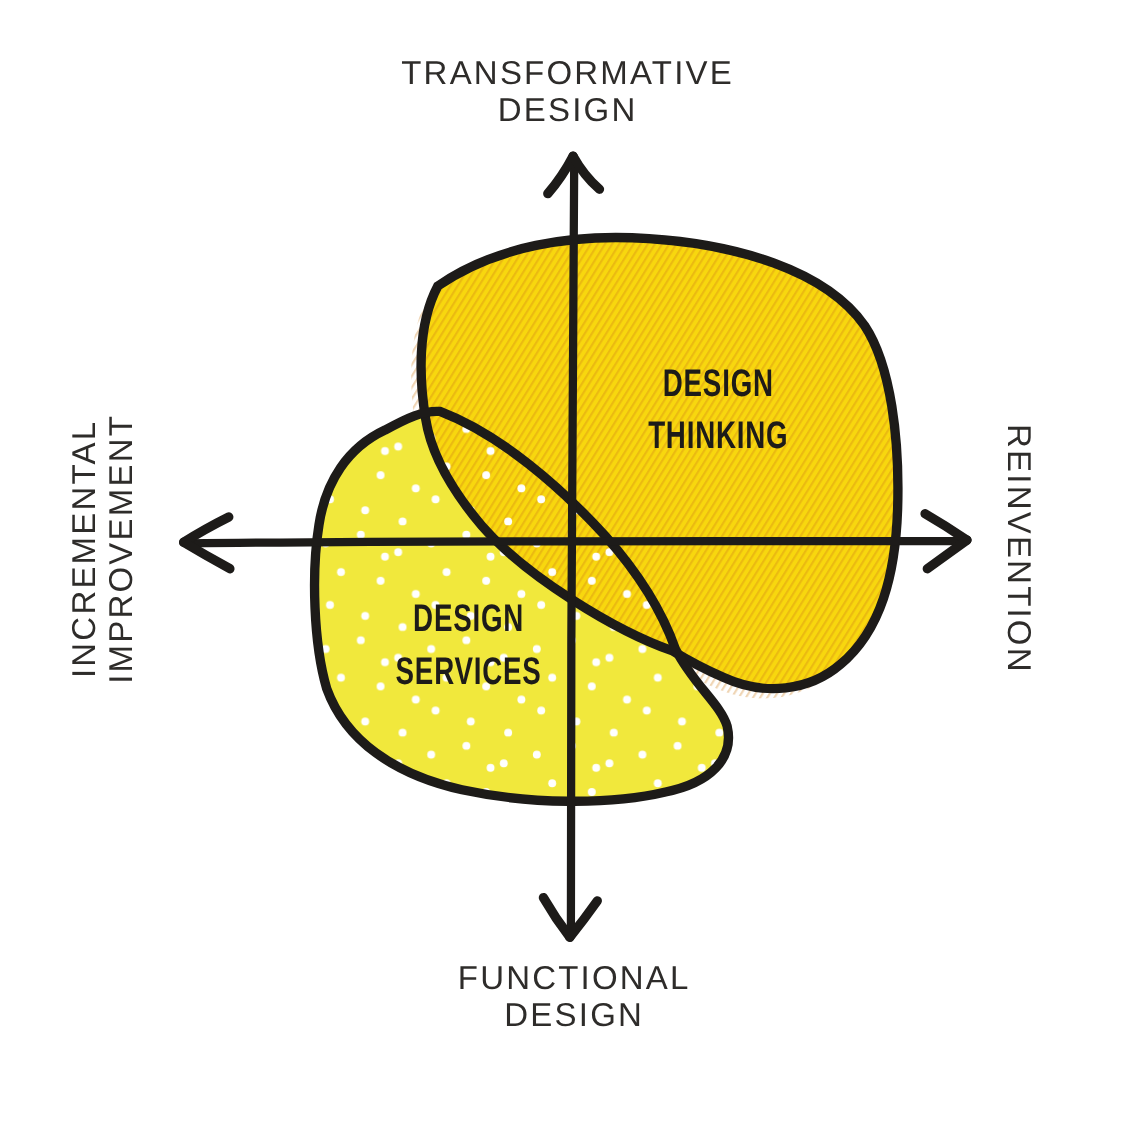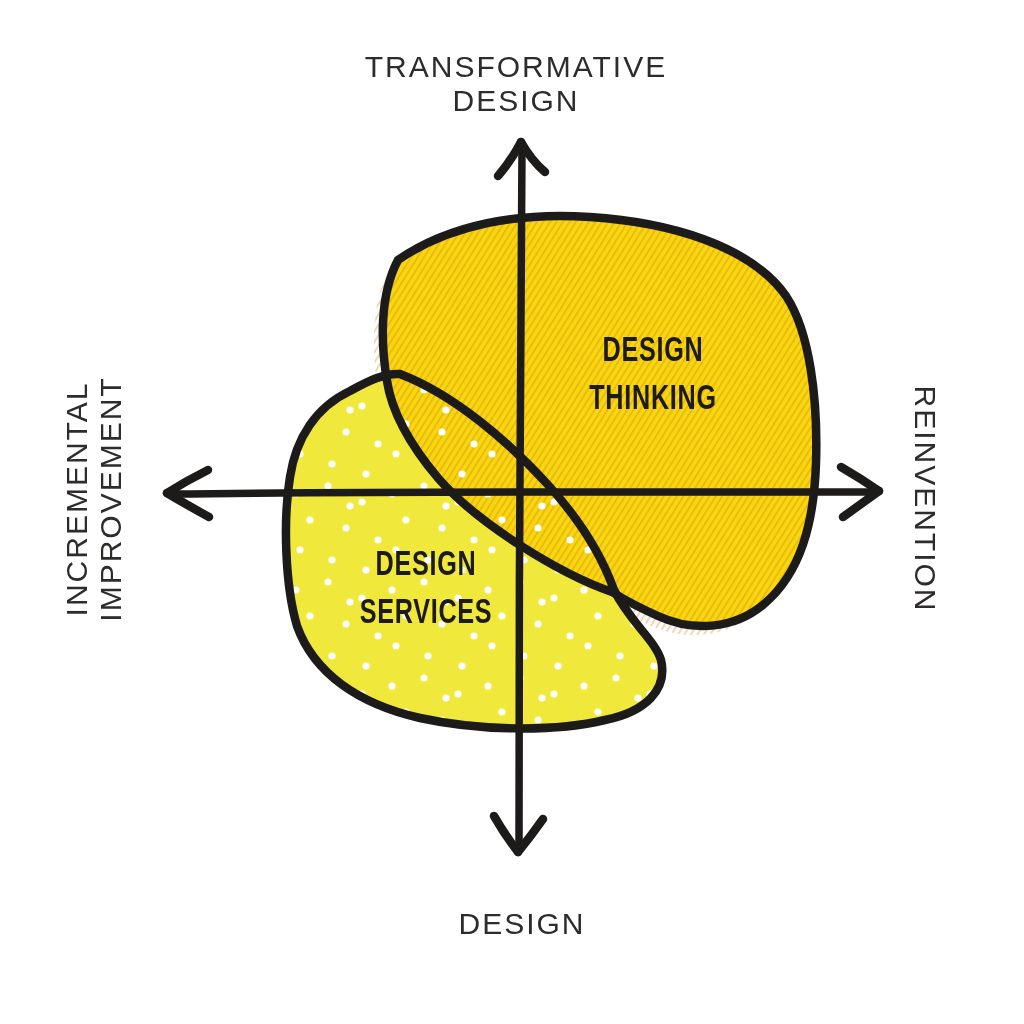--- a/index.html
+++ b/index.html
@@ -137,21 +137,21 @@
       </g>
     </g>
   </svg>
 
   <div class="axis-label axis-top">
     <span>TRANSFORMATIVE</span><br>
     <span>DESIGN</span>
   </div>
 
   <div class="axis-label axis-bottom">
-    <br>
+    <span>FUNCTIONAL</span><br>
     <span>DESIGN</span>
   </div>
 
   <div class="axis-label axis-left">
     <span>INCREMENTAL</span><br>
     <span>IMPROVEMENT</span>
   </div>
 
   <div class="axis-label axis-right">
     <span>REINVENTION</span>

